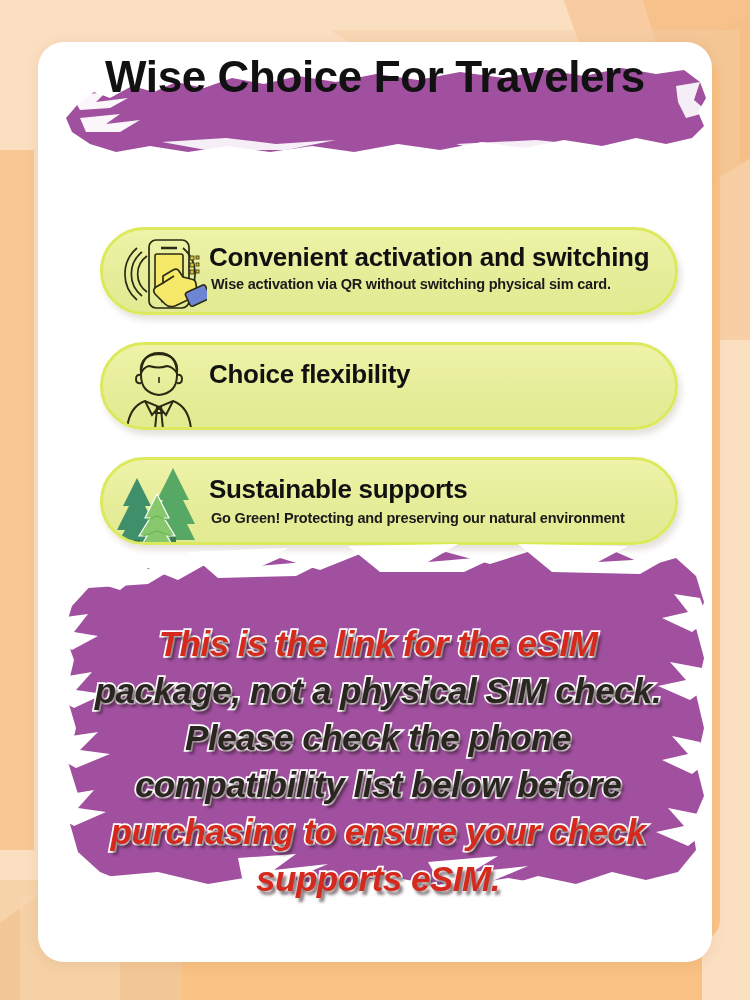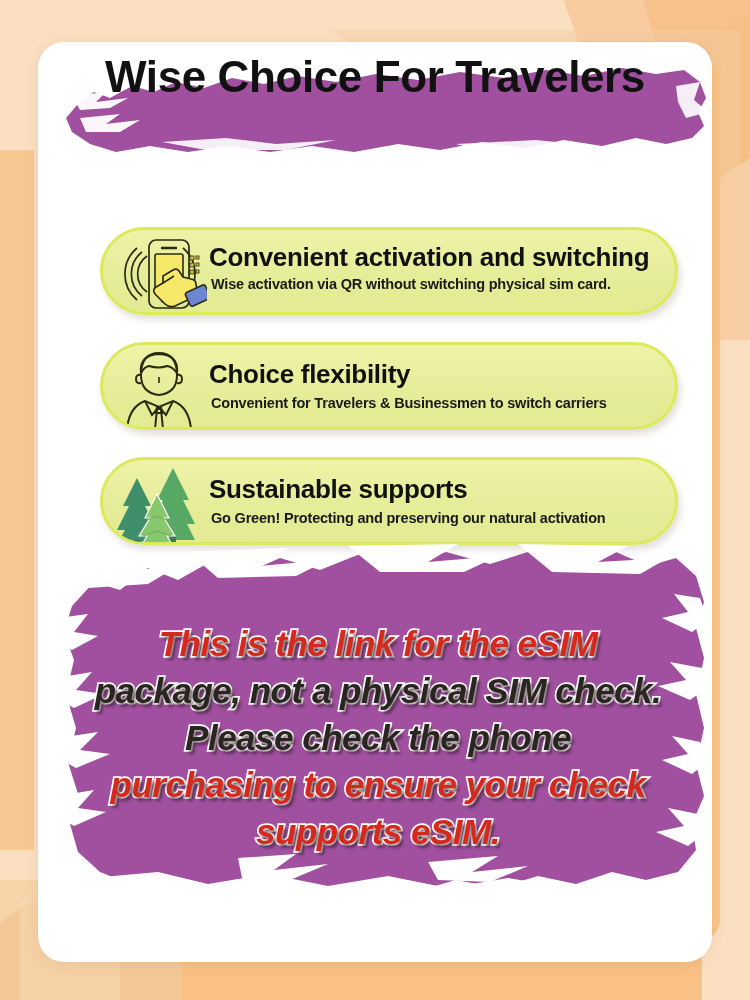--- a/index.html
+++ b/index.html
@@ -195,34 +195,33 @@
         <path d="M66,30 Q71,29 71,34 Q71,39 66,38"></path>
         <line x1="48" y1="32" x2="48" y2="38" stroke-width="1.6"></line>
         <path d="M16,84 Q18,62 34,56 L48,62 L62,56 Q78,62 80,84"></path>
         <path d="M34,56 L41,70 L48,62"></path>
         <path d="M62,56 L55,70 L48,62"></path>
         <path d="M46,64 L50,64 L52,84 L44,84 Z"></path>
         <path d="M46,62 L50,62 L51,68 L45,68 Z"></path>
       </g>
     </svg>
     <div class="ftitle">Choice flexibility</div>
-    <div class="fsub">Convenient for Travelers &amp; Businessmen to switch carriers</div>
   </div>
 
   <div class="feature" id="feature-2">
     <svg class="ficon" viewBox="0 0 96 88">
       <path fill="#57a865" d="M62,8 L78,40 L72,40 L84,64 L76,64 L84,80 L40,80 L48,64 L40,64 L52,40 L46,40 Z"></path>
       <rect x="59" y="76" width="6" height="10" fill="#3e7d4b"></rect>
       <path fill="#3f8f6a" d="M26,18 L40,46 L34,46 L46,70 L38,70 L46,84 L6,84 L14,70 L6,70 L18,46 L12,46 Z"></path>
       <rect x="23" y="80" width="6" height="8" fill="#2f6b50"></rect>
       <path fill="#86c86b" stroke="#ffffff" stroke-width="1.2" d="M46,34 L58,58 L53,58 L64,76 L56,76 L63,88 L29,88 L36,76 L28,76 L39,58 L34,58 Z"></path>
       <path fill="none" stroke="#6fb459" stroke-width="1.3" d="M36,60 L46,56 L56,60 M32,76 L46,71 L60,76"></path>
     </svg>
     <div class="ftitle">Sustainable supports</div>
-    <div class="fsub">Go Green! Protecting and preserving our natural activation</div>
+    <div class="fsub">Go Green! Protecting and preserving our natural environment</div>
   </div>
 
   <svg id="warn-banner" viewBox="0 0 700 400" preserveAspectRatio="none">
     <path fill="#a0509f" d="M44,78 L66,54 L92,62 L120,40 L150,52 L182,34 L216,46 L252,30
          L292,42 L332,26 L374,38 L418,24 L462,36 L506,22 L548,34 L588,24
          L620,38 L648,30 L668,48 L676,74 L668,100 L676,130 L668,166
          L676,200 L668,236 L676,268 L664,296 L668,322 L650,344 L618,352
          L584,344 L548,356 L510,348 L470,360 L428,352 L386,364 L344,356
          L300,366 L258,358 L216,368 L176,358 L138,366 L102,356 L72,344
          L50,324 L42,296 L50,266 L40,234 L48,200 L38,166 L46,132 L36,104 Z"></path>
@@ -245,17 +244,18 @@
     <path fill="#ffffff" d="M40,352 L130,344 L180,356 L240,346 L300,358 L360,348 L420,360
          L480,350 L540,360 L600,350 L660,358 L670,384 L30,386 Z"></path>
     <path fill="#ffffff" d="M210,330 L268,326 L246,342 L300,336 L262,352 L214,350 Z"></path>
     <path fill="#ffffff" d="M400,334 L470,328 L444,344 L500,338 L462,354 L410,352 Z"></path>
   </svg>
 
   <div id="warn-text">
     <span class="ln red">This is the link for the eSIM</span>
     <span class="ln dark">package, not a physical SIM check.</span>
     <span class="ln dark">Please check the phone</span>
+    <span class="ln dark">compatibility list below before</span>
     <span class="ln red">purchasing to ensure your check</span>
     <span class="ln red">supports eSIM.</span>
   </div>
 
 </div>
 
 </body></html>

